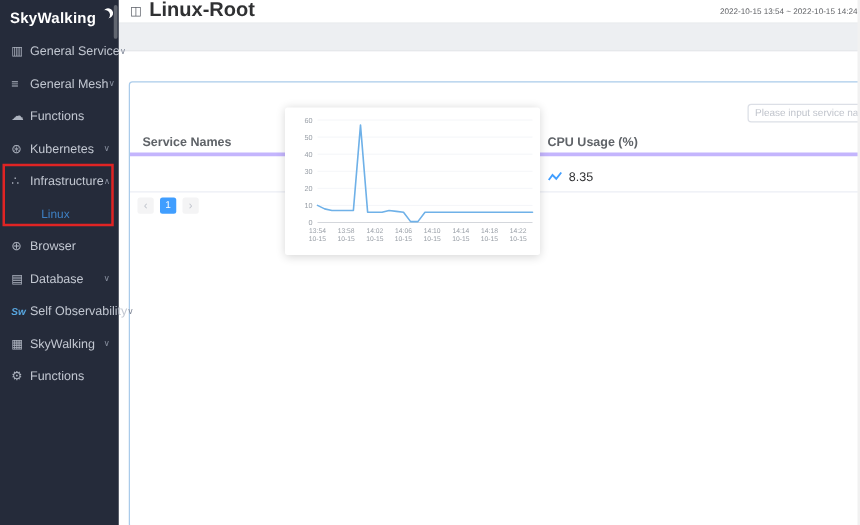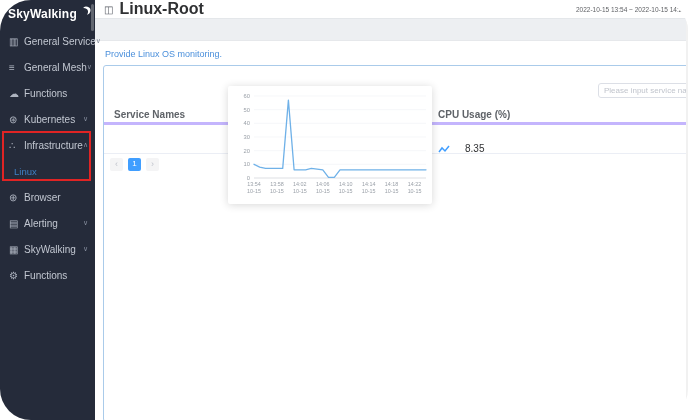--- a/index.html
+++ b/index.html
@@ -1,51 +1,51 @@
 <!DOCTYPE html>
 <html><head>
 <meta charset="utf-8">
 <style>
   * { box-sizing: border-box; margin: 0; padding: 0; }
   body { font-family: "Liberation Sans", sans-serif; background: #fff; }
-  .app { position: relative; width: 688px; height: 420px; overflow: hidden; background: #fff; border-radius: 31px; }
+  .app { position: relative; width: 688px; height: 420px; overflow: hidden; background: #fff; }
 
   
   .sidebar { position: absolute; left: 0; top: 0; width: 95px; height: 420px; background: #252b3a; z-index: 2; }
   .logo { height: 28px; display: flex; align-items: center; padding-left: 8px; color: #fff; }
   .logo-text { font-size: 12px; font-weight: bold; letter-spacing: .2px; white-space: nowrap; }
   .logo-swoosh { display: inline-block; width: 8px; height: 8px; border-radius: 50%; box-shadow: 2px -2px 0 0 #fff; margin-left: 3px; margin-top: -4px; transform: rotate(15deg); }
   .side-item { position: relative; height: 26px; display: flex; align-items: center; padding-left: 9px; color: #c2c7d1; cursor: pointer; }
   .s-icon { width: 15px; font-size: 10px; color: #adb3bf; flex: 0 0 15px; text-align: left; }
   .s-icon.icon-sw { font-size: 8px; font-style: italic; font-weight: bold; color: #58a7e0; }
   .s-icon.icon-circle { width: 10px; height: 10px; flex: 0 0 10px; border: 1px solid #adb3bf; border-radius: 50%; font-size: 7px; line-height: 8px; text-align: center; margin-right: 5px; }
   .s-label { font-size: 10px; white-space: nowrap; }
   .s-chev { margin-left: auto; margin-right: 7px; font-size: 7px; color: #858c9c; }
-  .side-sub { height: 26px; display: flex; align-items: center; padding-left: 14px; font-size: 9.5px; color: #3e80c4; cursor: pointer; }
+  .side-sub { height: 26px; display: flex; align-items: center; padding-left: 33px; font-size: 9.5px; color: #3e80c4; cursor: pointer; }
   .highlight-box { position: absolute; left: 2px; top: 131px; width: 89px; height: 50px; border: 2px solid #e02424; pointer-events: none; z-index: 3; }
   .side-scrollbar { position: absolute; right: 1px; top: 4px; width: 3px; height: 27px; background: rgba(255,255,255,.28); border-radius: 2px; }
 
   
   .main { position: absolute; left: 95px; top: 0; right: 0; height: 100%; background: #fff; }
   .topbar { height: 19px; background: #fff; border-bottom: 1px solid #e4e7ea; display: flex; align-items: center; padding: 0 2px 0 9px; }
   .toggle-icon { font-size: 10px; color: #5a5e66; margin-right: 6px; cursor: pointer; }
   .page-title { font-size: 16px; color: #303133; font-weight: bold; }
   .time-range { margin-left: auto; font-size: 6.5px; color: #606266; white-space: nowrap; cursor: pointer; }
   .graybar { height: 22px; background: #edeff2; border-bottom: 1px solid #e6e8eb; }
   .hint { margin: 8px 0 0 10px; font-size: 9px; color: #4a8fdb; }
 
   .panel { position: absolute; left: 8px; top: 65px; right: -2px; bottom: -2px; border: 1px solid #aacbea; border-radius: 3px; background: #fff; }
   .search-input { position: absolute; left: 494px; top: 17px; width: 120px; height: 15px; border: 1px solid #dcdfe6; border-radius: 3px; font-size: 8px; padding: 0 5px; color: #606266; outline: none; font-family: "Liberation Sans", sans-serif; }
   .search-input::placeholder { color: #c0c4cc; }
   .thead { position: absolute; left: 0; right: 0; top: 40px; height: 19px; border-bottom: 3px solid #c4b5fd; }
   .th { position: absolute; top: 3px; font-size: 10px; font-weight: 600; color: #5f6368; }
   .th-service { left: 10px; }
   .th-cpu { left: 334px; }
   .trow { position: absolute; left: 0; right: 0; top: 59px; height: 29px; border-bottom: 1px solid #ebeef5; cursor: pointer; }
-  .cpu-cell { position: absolute; left: 334px; top: 0; height: 29px; display: flex; align-items: flex-end; gap: 15px; }
+  .cpu-cell { position: absolute; left: 334px; top: 12px; height: 29px; display: flex; align-items: flex-start; gap: 5px; }
   .cpu-val { font-size: 10px; color: #303133; }
   .pagination { position: absolute; left: 6px; top: 92px; display: flex; gap: 5px; }
   .pg-btn { width: 13px; height: 13px; border-radius: 2px; background: #f4f4f5; color: #c0c4cc; font-size: 9px; line-height: 12px; text-align: center; cursor: pointer; }
   .pg-btn.active { background: #409eff; color: #fff; font-size: 8px; }
 
   
   .chart-popup { position: absolute; left: 228px; top: 86px; width: 204px; height: 118px; background: #fff; border-radius: 2px; box-shadow: 0 1px 8px rgba(0,0,0,.16); z-index: 5; padding: 4px 2px 0 2px; }
 
   
   .watermark { position: absolute; left: 97px; top: 194px; z-index: 6; font-family: "DejaVu Serif", serif; font-size: 17px; color: #3c49ba; }
@@ -88,21 +88,26 @@
       <span class="s-chev">∧</span>
     </div>
     <div class="side-sub">Linux</div>
     <div class="side-item">
       <span class="s-icon">⊕</span>
       <span class="s-label">Browser</span>
       <span class="s-chev"></span>
     </div>
     <div class="side-item">
       <span class="s-icon">▤</span>
-      <span class="s-label">Alerting</span>
+      <span class="s-label">Database</span>
+      <span class="s-chev">∨</span>
+    </div>
+    <div class="side-item">
+      <span class="s-icon icon-sw">Sw</span>
+      <span class="s-label">Self Observability</span>
       <span class="s-chev">∨</span>
     </div>
     <div class="side-item">
       <span class="s-icon">▦</span>
       <span class="s-label">SkyWalking</span>
       <span class="s-chev">∨</span>
     </div>
     <div class="side-item">
       <span class="s-icon">⚙</span>
       <span class="s-label">Functions</span>
@@ -113,21 +118,20 @@
     <div class="side-scrollbar"></div>
   </div>
 
   <div class="main">
     <div class="topbar">
       <span class="toggle-icon">◫</span>
       <span class="page-title">Linux-Root</span>
       <span class="time-range">2022-10-15 13:54 ~ 2022-10-15 14:24</span>
     </div>
     <div class="graybar"></div>
-    <div class="hint">Provide Linux OS monitoring.</div>
 
     <div class="panel">
       <input class="search-input" type="text" placeholder="Please input service name" style="">
       <div class="thead">
         <span class="th th-service">Service Names</span>
         <span class="th th-cpu">CPU Usage (%)</span>
       </div>
       <div class="trow">
         <span class="cpu-cell">
           <svg width="12" height="9">

